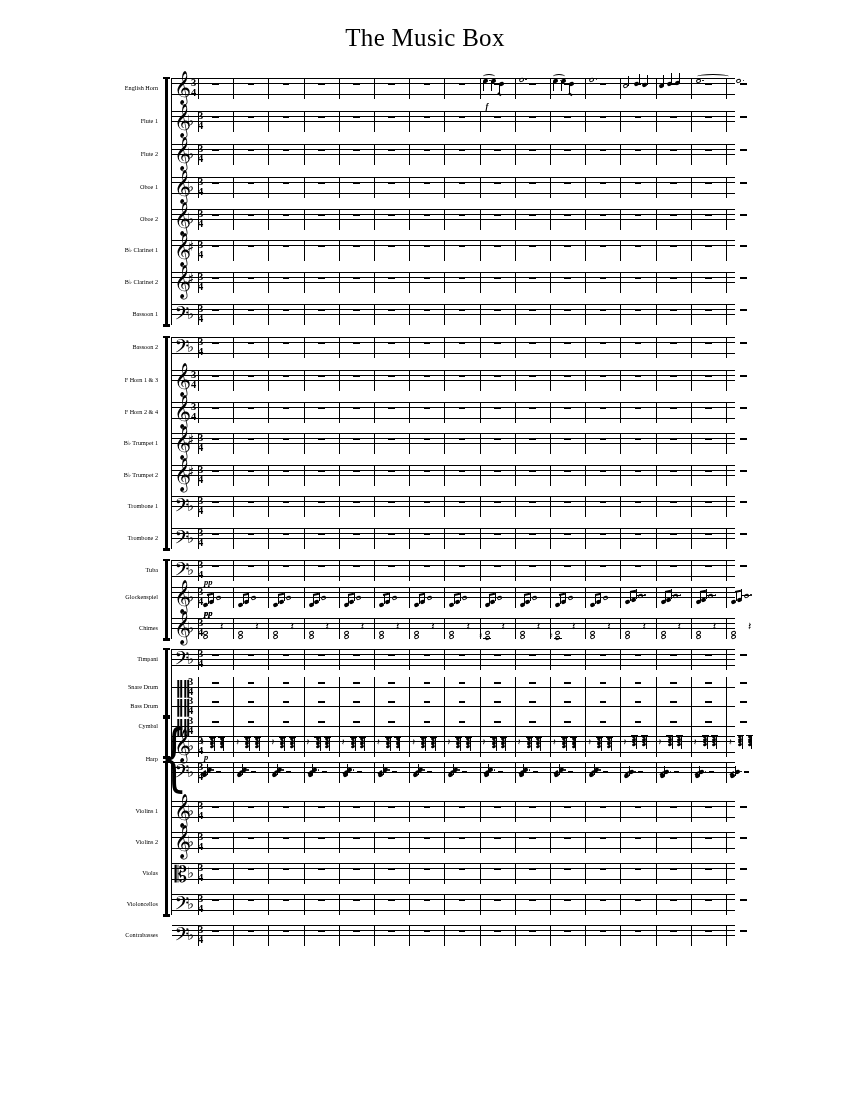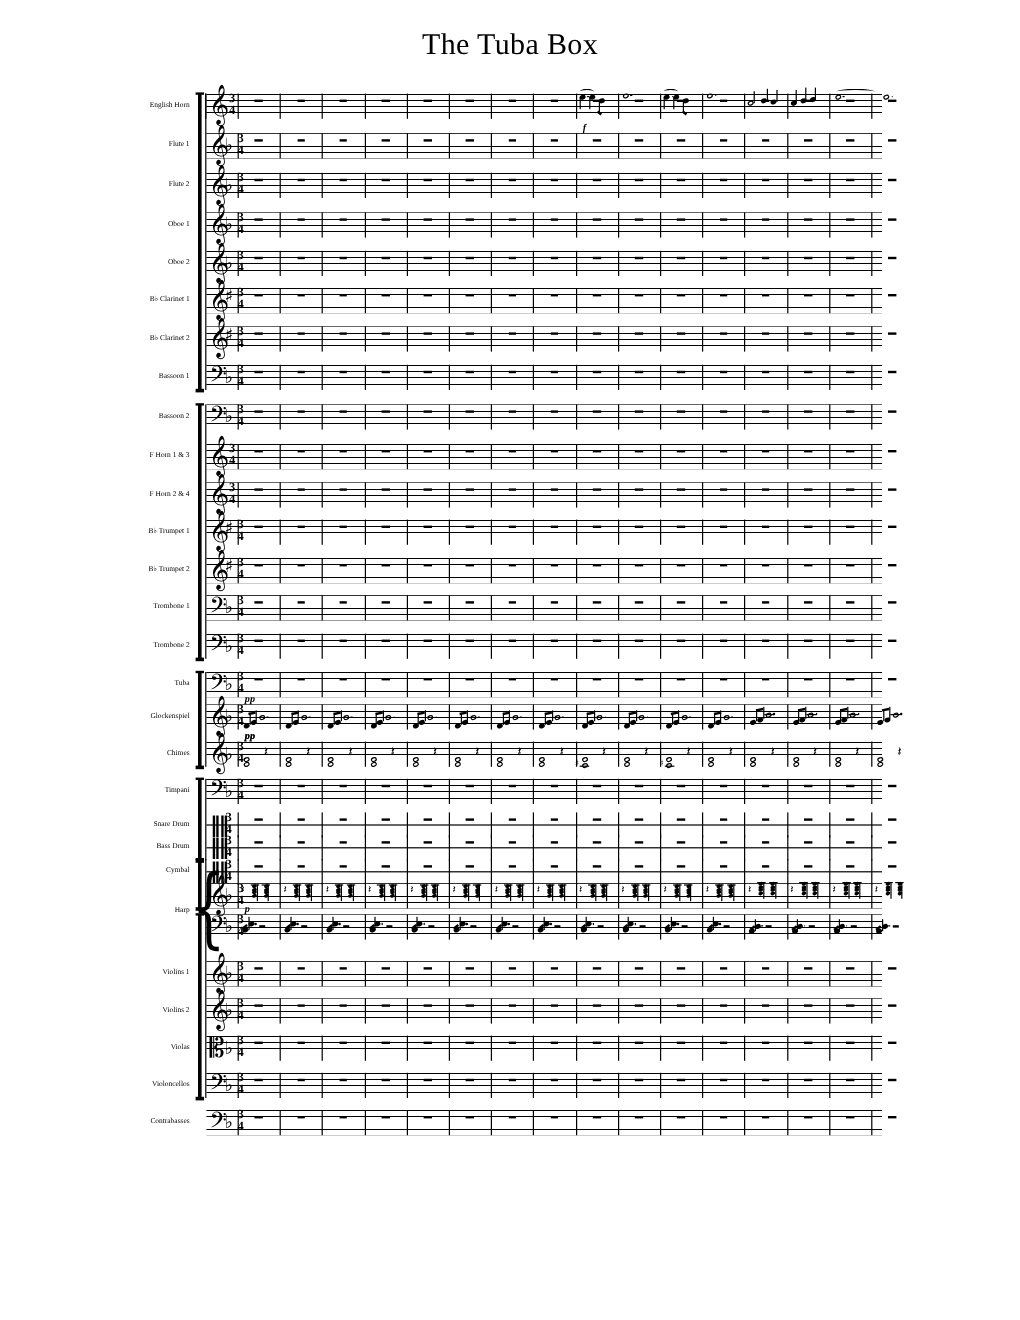--- a/index.html
+++ b/index.html
@@ -251,21 +251,21 @@
     font-size: 8px;
     line-height: 1;
     font-family: "DejaVu Sans", sans-serif;
   }
 </style>
 </head>
 <body>
 
 <div id="page">
 
-  <div id="score-title">The Tuba Box</div>
+  <div id="score-title">The Music Box</div>
 
   <div id="system">
       <div class="staff-row" style="top: 78px;">
         <div class="instr-label" style="top: 7.2px; right: 692px;">English Horn</div>
         <div class="staff">
           <div class="glyph clef-treble" style="left: 2px;">𝄞</div>
           <div class="timesig" style="left: 17px; top: 0.4px;">3</div>
           <div class="timesig" style="left: 17px; top: 10.2px;">4</div>
           <div class="barline" style="left: 61.2px;"></div>
           <div class="barline" style="left: 96.4px;"></div>

